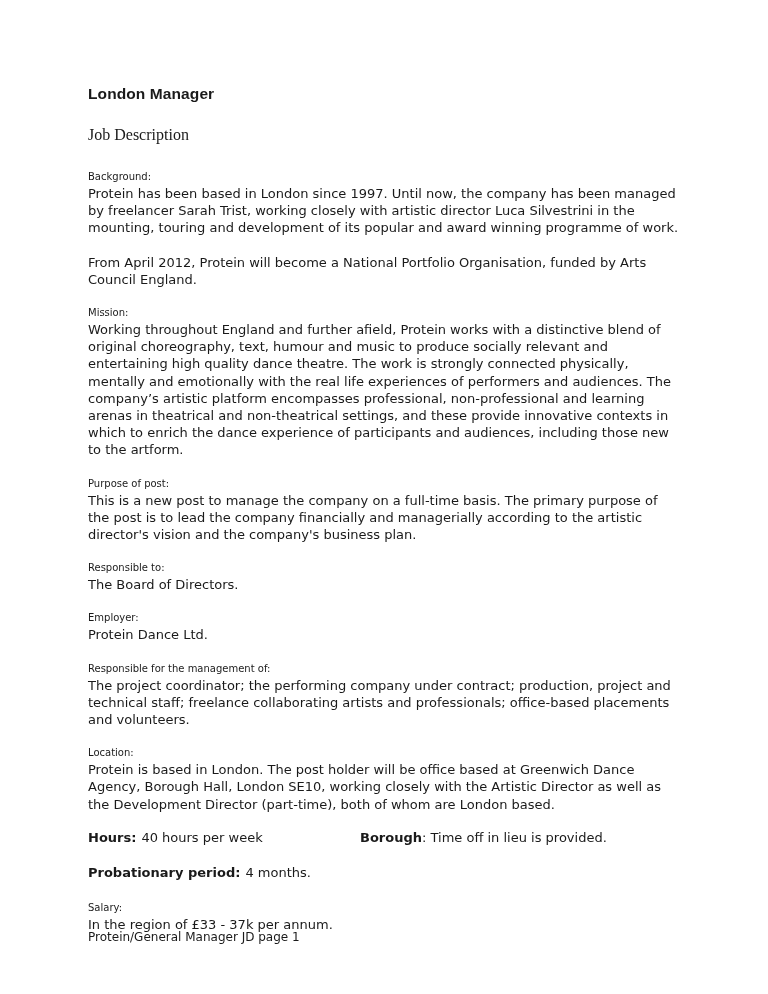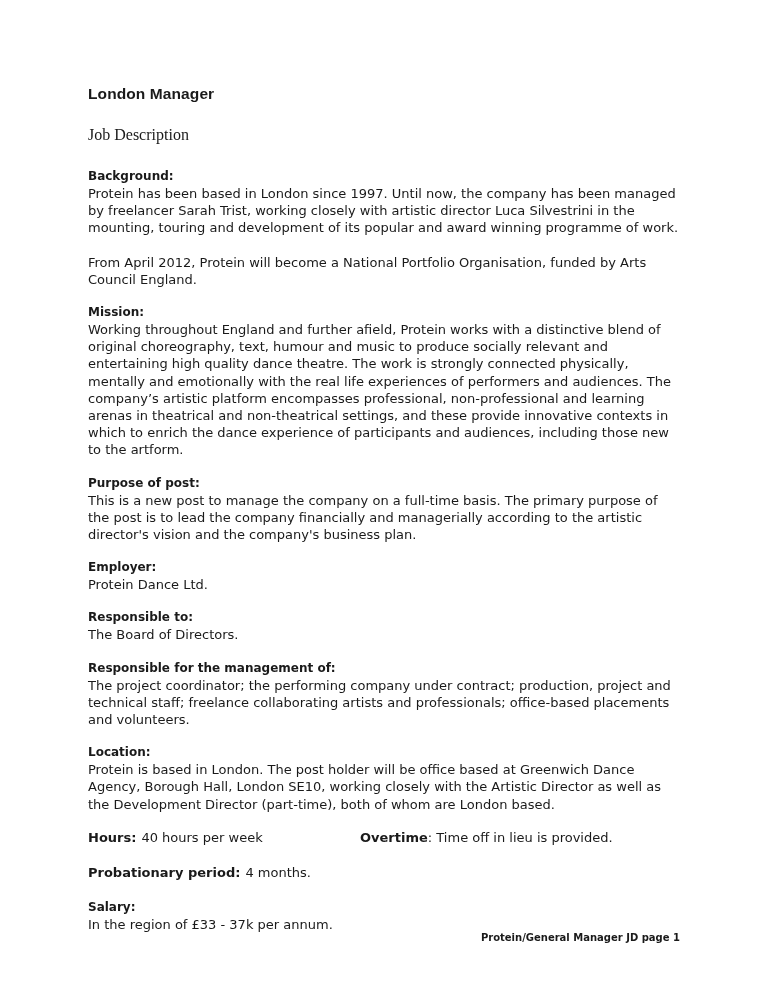--- a/index.html
+++ b/index.html
@@ -43,22 +43,22 @@
     font-family: Liberation Serif, serif;
     font-size: 16px;
     font-weight: normal;
     line-height: 19px;
     margin: 0 0 24px 0;
   }
 
   
   .section { margin: 0 0 16px 0; }
   .section-heading {
-    font-size: 12px;
-    font-weight: bold;
+    font-size: 10px;
+    font-weight: normal;
     line-height: 17px;
     margin: 0;
   }
   .section-body {
     font-size: 13px;
     font-weight: normal;
     line-height: 17.2px;
     margin: 0;
   }
   .section.tight { margin-bottom: 15px; }
@@ -88,23 +88,23 @@
   .kv-value { font-weight: normal; }
   .kv-value.indented { display: inline-block; padding-left: 28px; }
   .kv-value.spaced { display: inline-block; padding-left: 5px; }
 
   
   .footer {
     position: absolute;
     left: 88px;
     top: 929px;
     width: 592px;
-    text-align: right;
-    font-size: 10px;
-    font-weight: bold;
+    text-align: left;
+    font-size: 12px;
+    font-weight: normal;
     line-height: 17px;
   }
 </style>
 </head>
 <body>
 
 <div class="page">
   <div class="content">
 
     <h1 class="doc-title">London Manager</h1>
@@ -121,45 +121,45 @@
       <div class="section-heading">Mission:</div>
       <p class="section-body">Working throughout England and further afield, Protein works with a distinctive blend of original choreography, text, humour and music to produce socially relevant and entertaining high quality dance theatre.  The work is strongly connected physically, mentally and emotionally with the real life experiences of performers and audiences.  The company’s artistic platform encompasses professional, non-professional and learning arenas in theatrical and non-theatrical settings, and these provide innovative contexts in which to enrich the dance experience of participants and audiences, including those new to the artform.</p>
     </div>
 
     <div class="section">
       <div class="section-heading">Purpose of post:</div>
       <p class="section-body">This is a new post to manage the company on a full-time basis. The primary purpose of the post is to lead the company financially and managerially according to the artistic director's vision and the company's business plan.</p>
     </div>
 
     <div class="section">
-      <div class="section-heading">Employer:</div>
-      <p class="section-body">Protein Dance Ltd.</p>
+      <div class="section-heading">Responsible to:</div>
+      <p class="section-body">The Board of Directors.</p>
     </div>
 
     <div class="section">
-      <div class="section-heading">Responsible to:</div>
-      <p class="section-body">The Board of Directors.</p>
+      <div class="section-heading">Employer:</div>
+      <p class="section-body">Protein Dance Ltd.</p>
     </div>
 
     <div class="section">
       <div class="section-heading">Responsible for the management of:</div>
       <p class="section-body">The project coordinator; the performing company under contract; production, project and technical staff; freelance collaborating artists and professionals; office-based placements and volunteers.</p>
     </div>
 
     <div class="section">
       <div class="section-heading">Location:</div>
       <p class="section-body">Protein is based in London. The post holder will be office based at Greenwich Dance Agency, Borough Hall, London SE10, working closely with the Artistic Director as well as the Development Director (part-time), both of whom are London based.</p>
     </div>
 
     <div class="kv-row">
       <span class="kv-col-left">
         <span class="kv-label">Hours:</span><span class="kv-value spaced">40 hours per week</span>
       </span>
       <span class="kv-col-right">
-        <span class="kv-label">Overtime</span><span class="kv-value">: Time off in lieu is provided.</span>
+        <span class="kv-label">Borough</span><span class="kv-value">: Time off in lieu is provided.</span>
       </span>
     </div>
 
 
     <div class="kv-row">
       <span class="kv-col-left">
         <span class="kv-label">Probationary period:</span><span class="kv-value spaced">4 months.</span>
       </span>
     </div>
 

